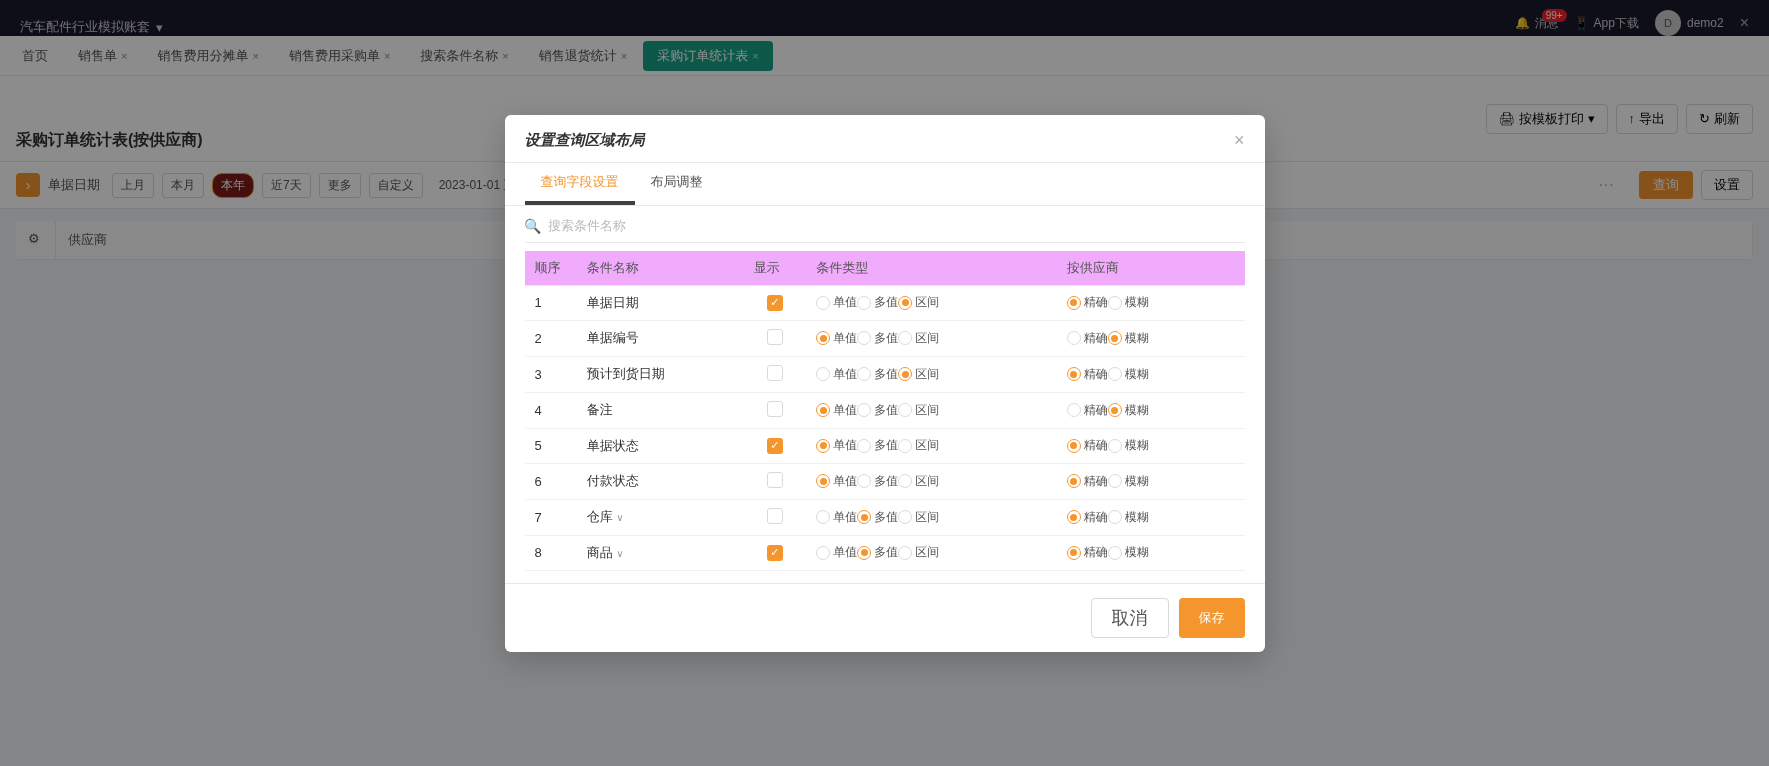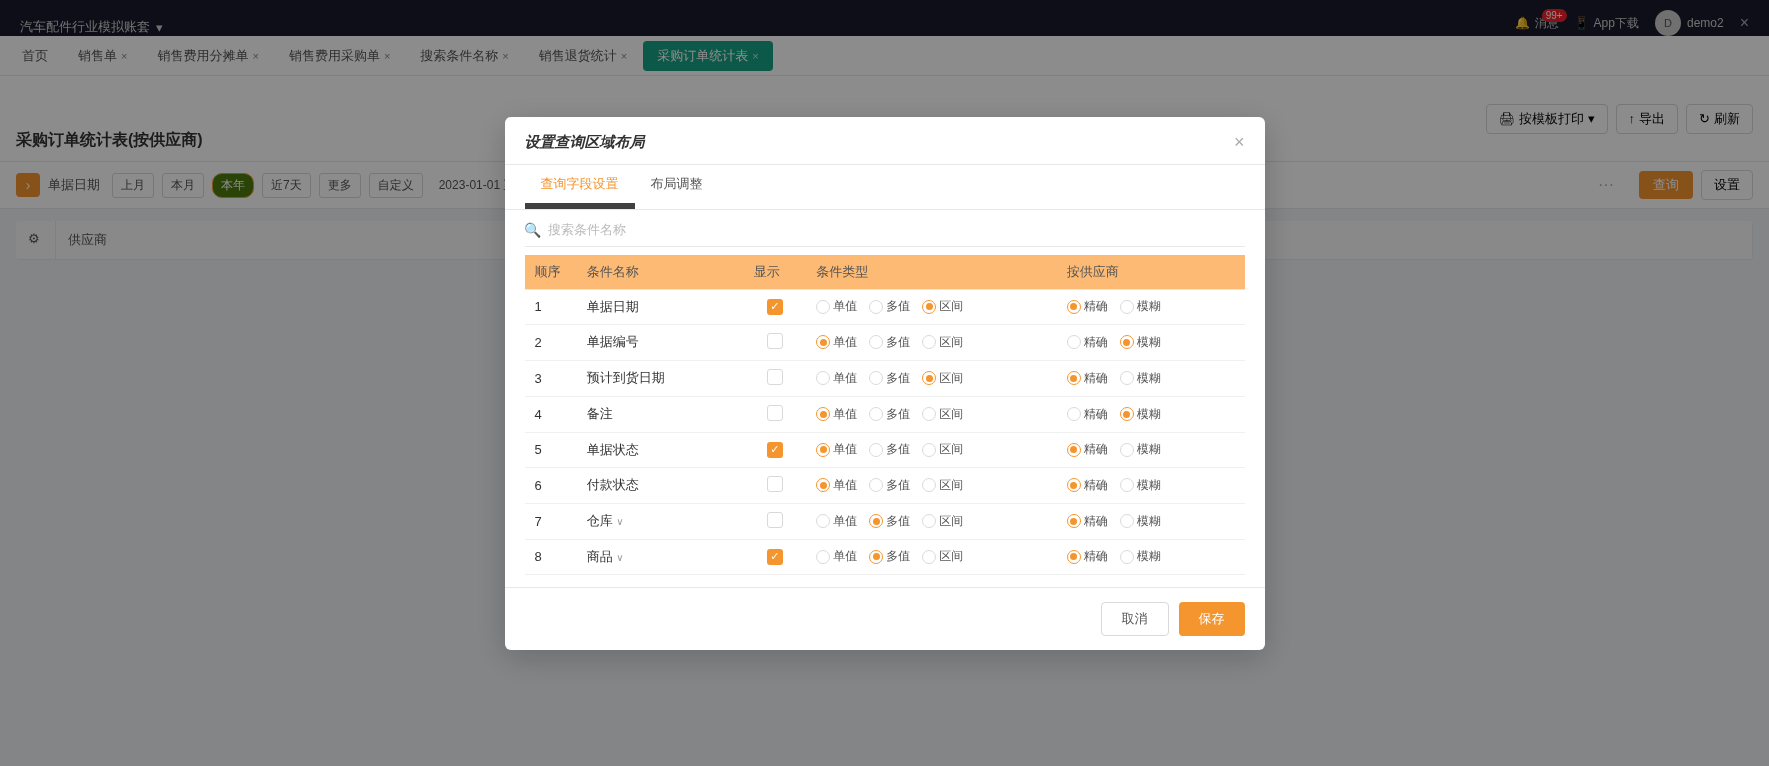--- a/index.html
+++ b/index.html
@@ -63,21 +63,21 @@
       background: #fff;
       padding: 8px 16px;
       border-bottom: 1px solid #e8e8e8;
       display: flex;
       align-items: center;
       gap: 8px;
     }
     .filter-toggle { background: #f5952e; color: #fff; border: none; width: 24px; height: 24px; border-radius: 4px; cursor: pointer; display: flex; align-items: center; justify-content: center; font-size: 14px; }
     .filter-label { color: #555; font-size: 13px; margin-right: 4px; }
     .date-btn { padding: 3px 8px; border: 1px solid #d9d9d9; background: #fff; border-radius: 3px; cursor: pointer; font-size: 12px; color: #555; }
-    .date-btn.active { background: #4d7c0f; color: #fff; border-color: #f5952e; border-radius: 10px; }
+    .date-btn.active { background: #7f1d1d; color: #fff; border-color: #f5952e; border-radius: 10px; }
     .date-range { font-size: 12px; color: #555; margin-left: 8px; }
     .dots { color: #aaa; font-size: 16px; cursor: pointer; margin-left: auto; }
 
     
     .main-content { padding: 12px 16px; background: #f0f2f5; min-height: 400px; }
     .table-container { background: #fff; border-radius: 4px; overflow: hidden; }
     .table-header-row { display: flex; background: #fafafa; border-bottom: 1px solid #e8e8e8; }
     .th { padding: 10px 12px; font-size: 13px; color: #555; font-weight: 500; border-right: 1px solid #e8e8e8; }
 
     
@@ -103,54 +103,54 @@
       border-bottom: 1px solid #e8e8e8;
       display: flex;
       align-items: center;
       justify-content: space-between;
     }
     .dialog-title { font-size: 15px; font-weight: bold; color: #333; font-style: italic; }
     .dialog-close { background: none; border: none; font-size: 18px; color: #aaa; cursor: pointer; line-height: 1; }
 
     .dialog-tabs { display: flex; padding: 0 20px; border-bottom: 1px solid #e8e8e8; gap: 0; }
     .dialog-tab { padding: 10px 16px; font-size: 13px; cursor: pointer; color: #555; border-bottom: 2px solid transparent; }
-    .dialog-tab.active { color: #f5952e; border-bottom: 6px solid #404040; }
+    .dialog-tab.active { color: #f5952e; border-bottom: 4px solid #404040; }
 
     .dialog-body { padding: 12px 20px; flex: 1; overflow: hidden; display: flex; flex-direction: column; }
 
     
     .search-row { display: flex; align-items: center; border-bottom: 1px solid #e8e8e8; padding-bottom: 8px; margin-bottom: 8px; }
     .search-icon { color: #aaa; margin-right: 6px; font-size: 14px; }
     .search-input { border: none; outline: none; font-size: 13px; color: #555; width: 200px; }
     .search-input::placeholder { color: #bbb; }
 
     
     .config-table { width: 100%; border-collapse: collapse; }
-    .config-table th { background: #fdba74; padding: 8px 10px; font-size: 13px; color: #555; border-bottom: 1px solid #e8e8e8; text-align: left; font-weight: 500; font-family: Liberation Mono, monospace; }
+    .config-table th { background: #f0abfc; padding: 8px 10px; font-size: 13px; color: #555; border-bottom: 1px solid #e8e8e8; text-align: left; font-weight: 500; font-family: Liberation Mono, monospace; }
     .config-table td { padding: 8px 10px; font-size: 13px; color: #333; border-bottom: 1px solid #f0f0f0; vertical-align: middle; }
 
     .col-order { width: 50px; color: #f5952e; font-weight: 500; }
     .col-name { width: 160px; }
     .col-show { width: 60px; text-align: center; }
     .col-type { width: 240px; }
     .col-match { width: 180px; }
 
     
     .cb-checked {
       width: 16px; height: 16px; background: #f5952e; border-radius: 3px;
       display: inline-flex; align-items: center; justify-content: center; cursor: pointer;
     }
     .cb-checked::after { content: '✓'; color: #fff; font-size: 11px; }
     .cb-unchecked {
       width: 16px; height: 16px; border: 1px solid #d9d9d9; border-radius: 3px;
       display: inline-flex; align-items: center; justify-content: center; cursor: pointer; background: #fff;
     }
 
     
-    .radio-group { display: flex; align-items: flex-start; gap: 12px; }
+    .radio-group { display: flex; align-items: flex-start; }
     .radio-item { display: flex; align-items: center; gap: 3px; font-size: 12px; color: #555; cursor: pointer; }
     .radio-dot {
       width: 14px; height: 14px; border-radius: 50%; border: 1px solid #d9d9d9;
       display: inline-flex; align-items: center; justify-content: center; background: #fff; flex-shrink: 0;
     }
     .radio-dot.selected { border-color: #f5952e; }
     .radio-dot.selected::after { content: ''; width: 7px; height: 7px; border-radius: 50%; background: #f5952e; }
 
     
     .table-scroll { overflow-y: auto; max-height: 320px; }
@@ -158,21 +158,21 @@
     .table-scroll::-webkit-scrollbar-thumb { background: #ddd; border-radius: 3px; }
 
     
     .dialog-footer {
       padding: 14px 20px;
       border-top: 1px solid #e8e8e8;
       display: flex;
       justify-content: flex-end;
       gap: 10px;
     }
-    .btn-cancel { padding: 7px 20px; border: 1px solid #d9d9d9; background: #fff; border-radius: 4px; cursor: pointer; font-size: 13px; color: #555; }
+    .btn-cancel { padding: 7px 20px; border: 1px solid #d9d9d9; background: #fff; border-radius: 4px; cursor: pointer; font-size: 18px; color: #555; }
     .btn-save { padding: 7px 20px; background: #f5952e; color: #fff; border: none; border-radius: 4px; cursor: pointer; font-size: 13px; }
 
     .top-right-close { color: #aaa; font-size: 16px; cursor: pointer; }
   </style>
 </head>
 <body>
 
 <div class="top-nav">
   <div class="top-nav-left">
     <span>汽车配件行业模拟账套</span>

